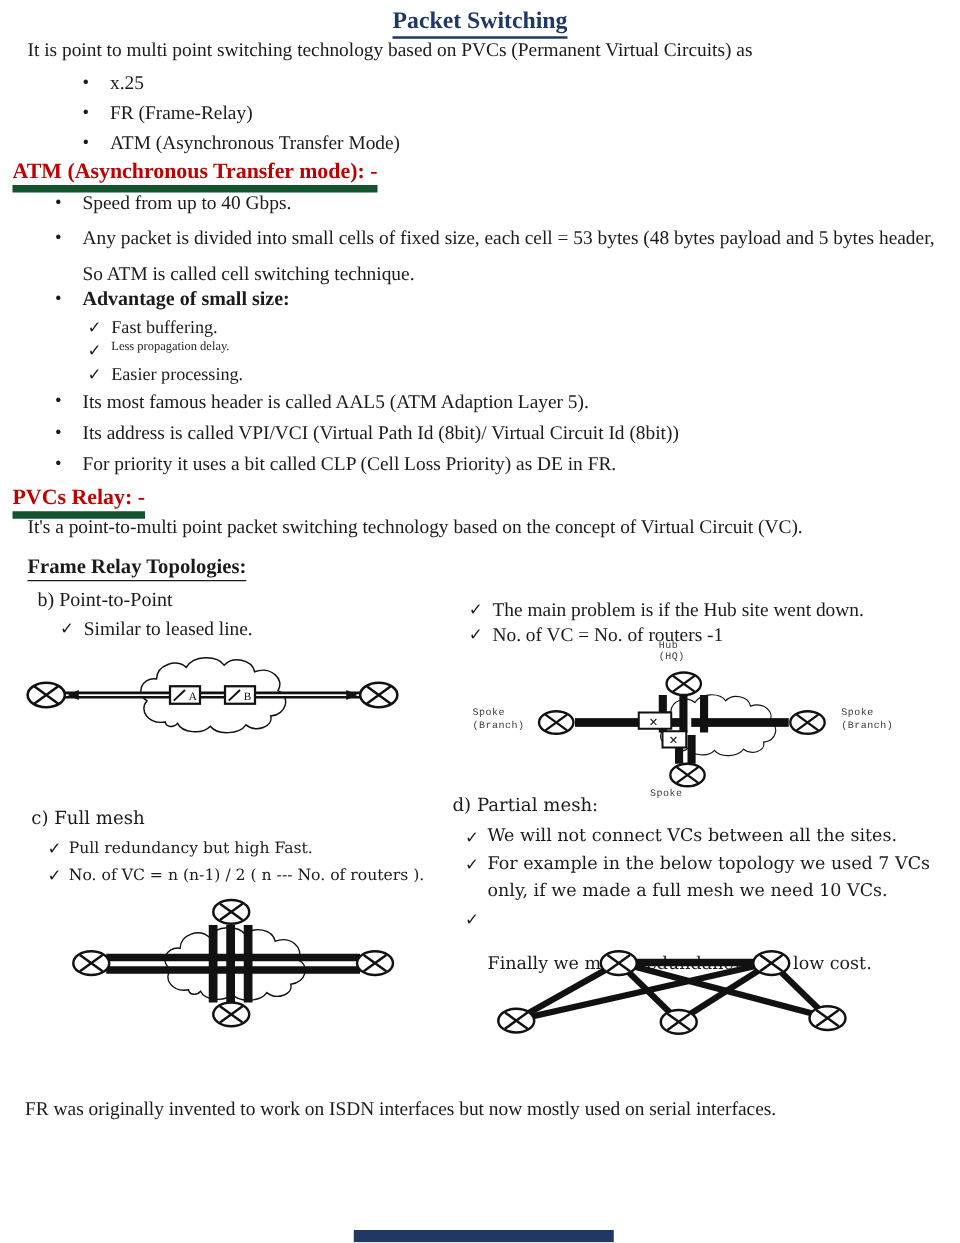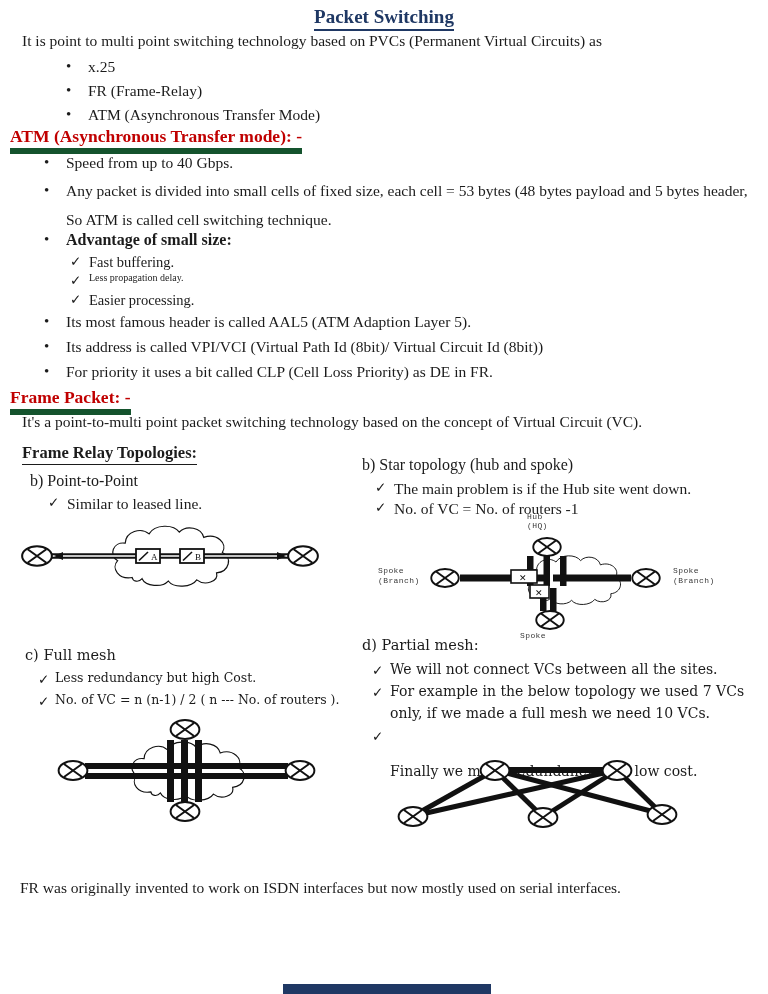--- a/index.html
+++ b/index.html
@@ -100,35 +100,34 @@
   <div class="row" style="top:337px;left:44px;">
     <span class="mk">•</span>
     <span class="tx">Its address is called VPI/VCI (Virtual Path Id (8bit)/ Virtual Circuit Id (8bit))</span>
   </div>
   <div class="row" style="top:362px;left:44px;">
     <span class="mk">•</span>
     <span class="tx">For priority it uses a bit called CLP (Cell Loss Priority) as DE in FR.</span>
   </div>
 
   <div class="abs redhead" style="top:387px;left:10px;">
-    <span class="u">Frame Packet: -</span>
+    <span class="u">PVCs Relay: -</span>
   </div>
   <div class="abs blackhead" style="top:443px;left:22px;">
     <span class="u">Frame Relay Topologies:</span>
   </div>
 
   <div class="abs" style="top:413px;left:22px;width:740px;">It's a point-to-multi point packet switching technology based on the concept of Virtual Circuit (VC).</div>
 
   <div class="abs toplabel" style="top:472px;left:30px;">b) Point-to-Point</div>
   <div class="row" style="top:494px;left:48px;">
     <span class="mk chk">✓</span>
     <span class="tx">Similar to leased line.</span>
   </div>
 
-  <div class="abs toplabel" style="top:456px;left:362px;">b) Star topology (hub and spoke)</div>
   <div class="row" style="top:479px;left:375px;">
     <span class="mk chk">✓</span>
     <span class="tx">The main problem is if the Hub site went down.</span>
   </div>
   <div class="row" style="top:499px;left:375px;">
     <span class="mk chk">✓</span>
     <span class="tx">No. of VC = No. of routers -1</span>
   </div>
 
   <div class="diagram" style="top:518px;left:10px;width:320px;height:70px;">
@@ -173,21 +172,21 @@
     <span class="dlabel" style="top:55px;left:0px;width:52px;">Spoke</span>
     <span class="dlabel" style="top:65px;left:0px;width:52px;">(Branch)</span>
     <span class="dlabel" style="top:55px;left:295px;width:60px;">Spoke</span>
     <span class="dlabel" style="top:65px;left:295px;width:60px;">(Branch)</span>
     <span class="dlabel" style="top:120px;left:142px;width:60px;">Spoke</span>
   </div>
 
   <div class="abs serif2 clabel" style="top:647px;left:25px;">c) Full mesh</div>
   <div class="row serif2 citem" style="top:670px;left:38px;">
     <span class="mk chk" style="width:17px;">✓</span>
-    <span class="tx">Less redundancy but high Cost.</span>
+    <span class="tx">Pull redundancy but high Fast.</span>
   </div>
   <div class="row serif2 citem" style="top:692px;left:38px;">
     <span class="mk chk" style="width:17px;">✓</span>
     <span class="tx">No. of VC = n (n-1) / 2 ( n --- No. of routers ).</span>
   </div>
 
   <div class="abs serif2 clabel" style="top:637px;left:362px;">d) Partial mesh:</div>
   <div class="row serif2 ditem" style="top:659px;left:372px;">
     <span class="mk chk" style="width:18px;">✓</span>
     <span class="tx" style="width:375px;">We will not connect VCs between all the sites.</span>

